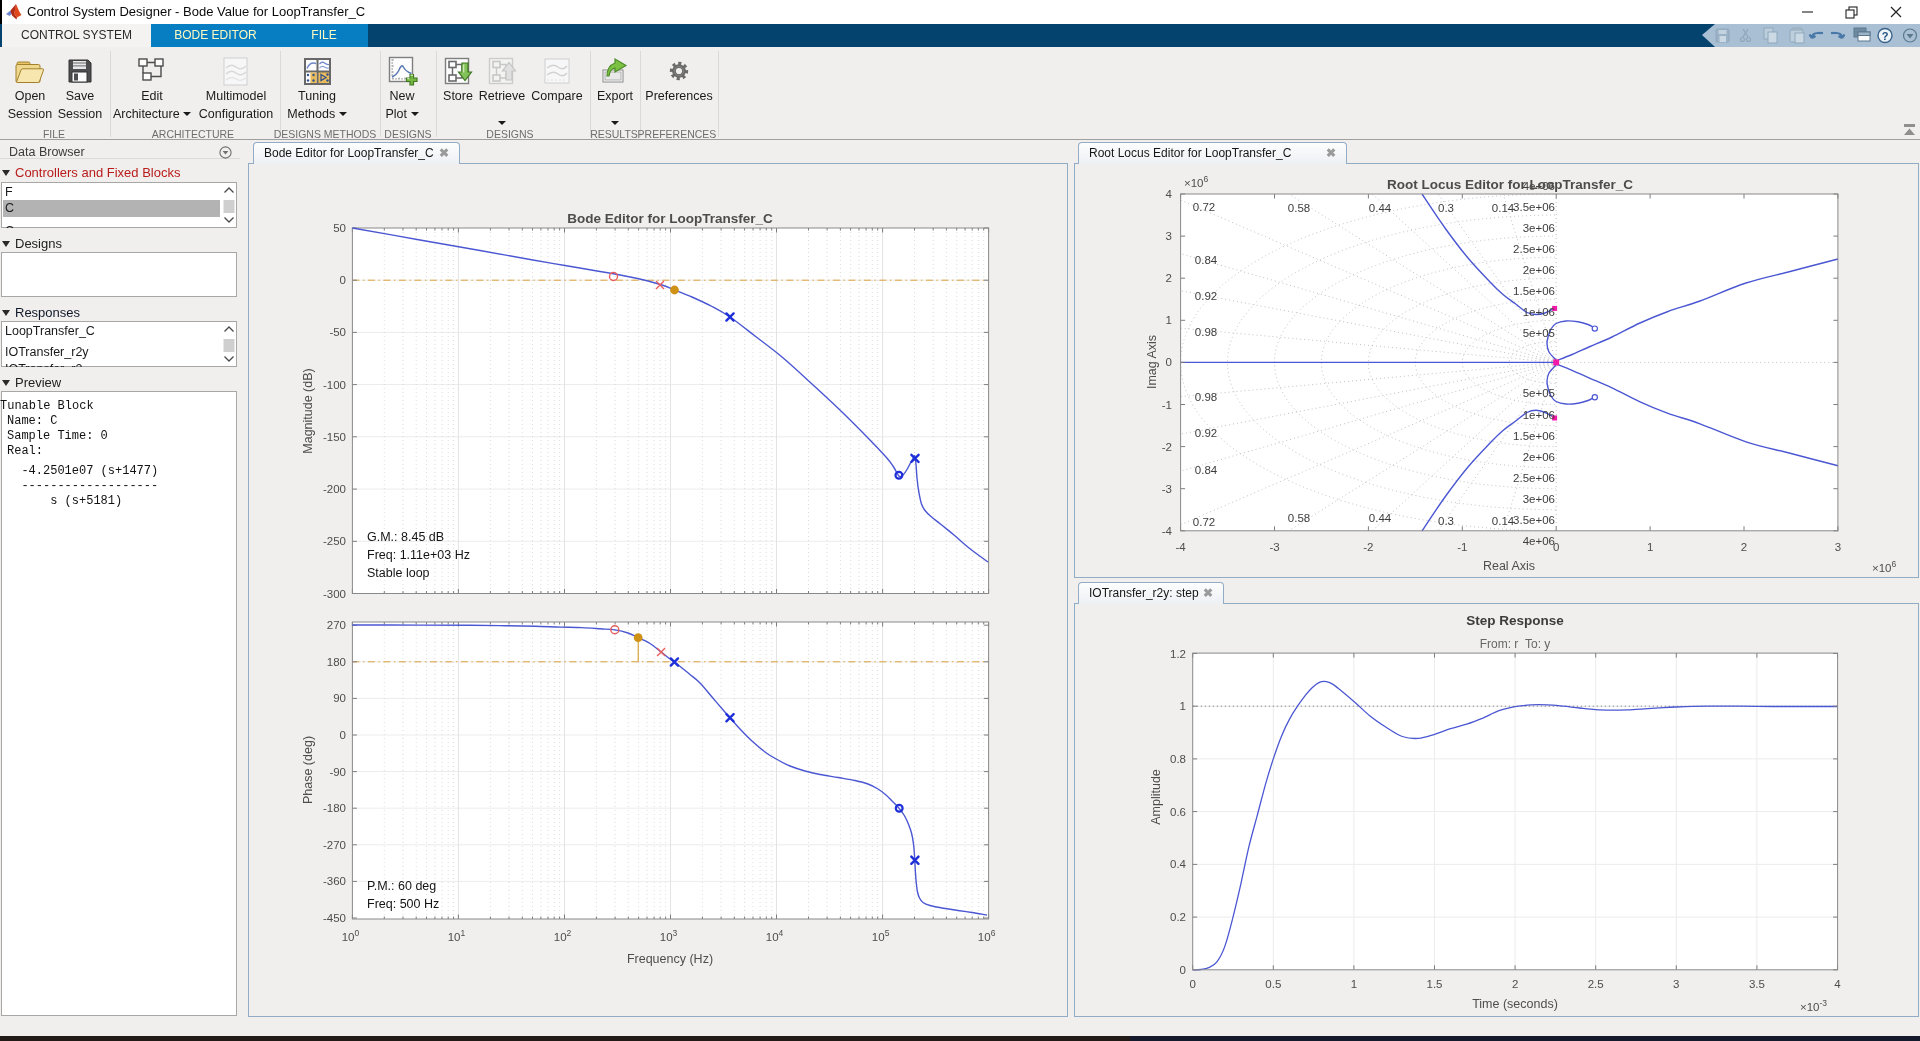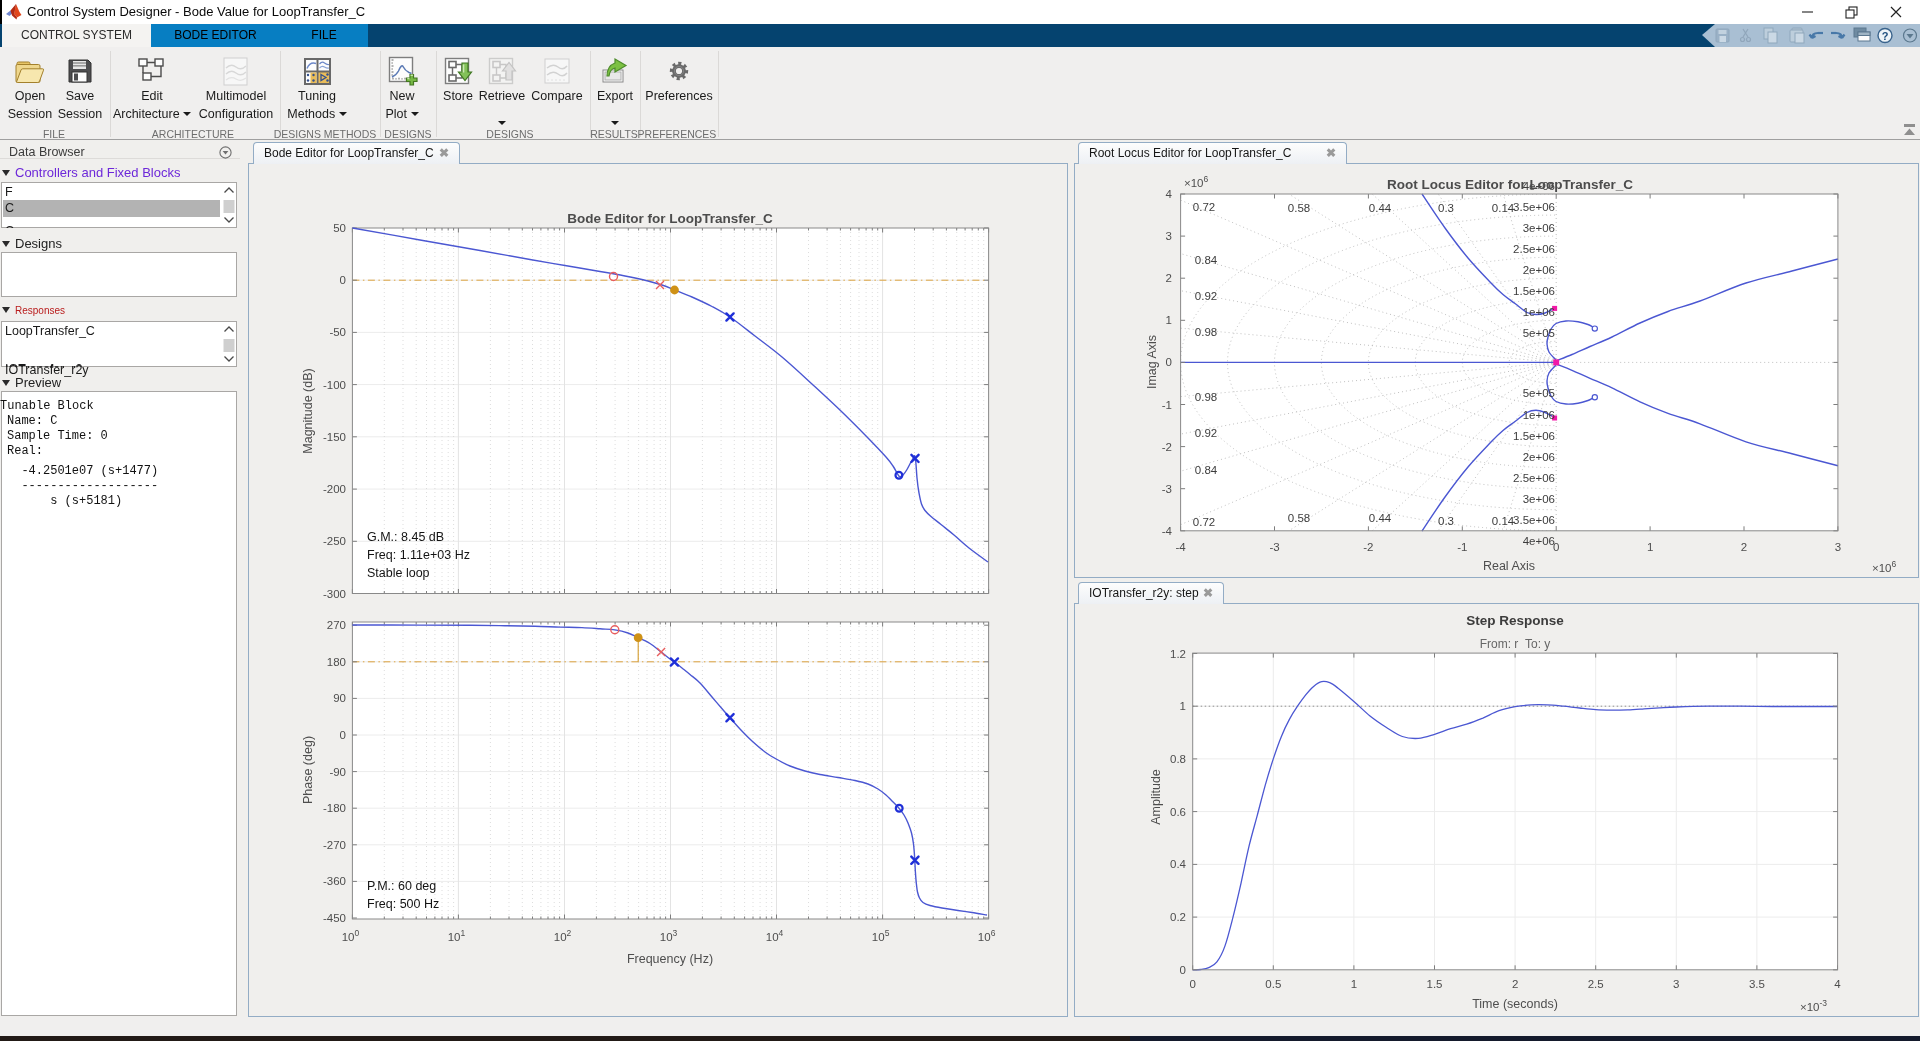--- a/index.html
+++ b/index.html
@@ -2,21 +2,21 @@
 <html><head><meta charset="utf-8"><style>
 *{margin:0;padding:0;box-sizing:border-box;}
 html,body{width:1920px;height:1041px;overflow:hidden;font-family:"Liberation Sans",sans-serif;background:#f0efed;}
 .abs{position:absolute;}
 #titlebar{left:0;top:0;width:1920px;height:24px;background:#fff;border-left:2px solid #000;}
 #titletext{left:27px;top:4px;font-size:13px;color:#0a0a0a;}
 #ribbon{left:0;top:24px;width:1920px;height:23px;background:#05436f;border-left:2px solid #05436f;}
 .rtab{top:24px;height:23px;font-size:12px;line-height:23px;text-align:center;}
 #tabactive{left:2px;width:149px;background:#f4f3f1;color:#2b2b2b;}
 #tabblue{left:151px;width:217px;background:#077ec2;}
-.bluetab{color:#000000;display:inline-block;height:23px;}
+.bluetab{color:#fef9c3;display:inline-block;height:23px;}
 #qat{left:1702px;top:24px;width:218px;height:23px;background:#a9bfd3;clip-path:polygon(13px 0,100% 0,100% 100%,13px 100%,0 11px);}
 #toolstrip{left:0;top:47px;width:1920px;height:93px;background:#f0efee;}
 #tsline{left:0;top:139px;width:1920px;height:1px;background:#9f9f9f;}
 .vsep{top:51px;width:1px;height:86px;background:#dbd9d7;}
 .tslabel{font-size:12.5px;color:#1a1a1a;text-align:center;white-space:nowrap;}
 .tssec{font-size:10.5px;color:#6d6d6d;text-align:center;white-space:nowrap;}
 .dd{display:inline-block;width:0;height:0;border-left:4px solid transparent;border-right:4px solid transparent;border-top:4px solid #1a1a1a;vertical-align:2px;}
 .dbbox{background:#fff;border:1px solid #a9a7a5;left:1px;width:236px;}
 .dbitem{left:5px;font-size:12.5px;color:#1a1a1a;white-space:pre;}
 .tri{display:inline-block;width:0;height:0;border-left:4.5px solid transparent;border-right:4.5px solid transparent;border-top:6px solid #2a2a2a;margin-right:5px;vertical-align:1px;}
@@ -199,37 +199,37 @@
 <div class="abs" id="bottombar"></div>
 <div class="abs" id="bottombar2"></div>
 <div class="abs" style="left:2px;top:144px;width:238px;height:14px;font-size:12.5px;color:#3c3c3c;">
     <span style="position:absolute;left:7px;top:1px">Data Browser</span>
   </div>
 <div class="abs" style="left:0px;top:158px;width:240px;height:1px;background:#dddbd9"></div>
 <svg class="abs" style="left:219px;top:146px" width="13" height="13" viewBox="0 0 13 13">
 <circle cx="6.5" cy="6.5" r="5.6" fill="none" stroke="#6f6f6f" stroke-width="1.1"></circle>
 <polygon points="3.6,4.9 9.4,4.9 6.5,8.6" fill="#6f6f6f"></polygon>
 </svg>
-<div class="abs" style="left:2px;top:165px;width:238px;font-size:13px;color:#6d28d9;"><span class="tri"></span>Controllers and Fixed Blocks</div>
+<div class="abs" style="left:2px;top:165px;width:238px;font-size:13px;color:#b91c1c;"><span class="tri"></span>Controllers and Fixed Blocks</div>
 <div class="abs dbbox" style="top:182px;height:46px;"></div>
 <div class="abs dbitem" style="top:185px;">F</div>
 <div class="abs" style="left:3px;top:200px;width:217px;height:17px;background:#b3b3b3"></div>
 <div class="abs dbitem" style="top:201px;">C</div>
 <div class="abs dbitem" style="top:224px;height:4px;overflow:hidden">C</div>
 <svg class="abs" style="left:221px;top:184px" width="16" height="42" viewBox="0 0 16 42">
 <path d="M3.5 8.5 L8 4 L12.5 8.5" fill="none" stroke="#4a4a4a" stroke-width="1.3"></path>
 <rect x="2.5" y="16" width="11" height="13" fill="#cfcfcf"></rect>
 <path d="M3.5 33.5 L8 38 L12.5 33.5" fill="none" stroke="#4a4a4a" stroke-width="1.3"></path>
 </svg>
 <div class="abs" style="left:2px;top:236px;width:238px;font-size:13px;color:#222;"><span class="tri"></span>Designs</div>
 <div class="abs dbbox" style="top:252px;height:45px;"></div>
-<div class="abs" style="left:2px;top:305px;width:238px;font-size:10px;color:#b91c1c;"><span class="tri"></span>Responses</div>
+<div class="abs" style="left:2px;top:305px;width:238px;font-size:13px;color:#0f172a;"><span class="tri"></span>Responses</div>
 <div class="abs dbbox" style="top:321px;height:46px;"></div>
 <div class="abs dbitem" style="top:324px;">LoopTransfer_C</div>
-<div class="abs dbitem" style="top:363px;">IOTransfer_r2y</div>
+<div class="abs dbitem" style="top:345px;">IOTransfer_r2y</div>
 <div class="abs dbitem" style="top:362px;height:5px;overflow:hidden">IOTransfer_r2</div>
 <svg class="abs" style="left:221px;top:323px" width="16" height="42" viewBox="0 0 16 42">
 <path d="M3.5 8.5 L8 4 L12.5 8.5" fill="none" stroke="#4a4a4a" stroke-width="1.3"></path>
 <rect x="2.5" y="16" width="11" height="13" fill="#cfcfcf"></rect>
 <path d="M3.5 33.5 L8 38 L12.5 33.5" fill="none" stroke="#4a4a4a" stroke-width="1.3"></path>
 </svg>
 <div class="abs" style="left:2px;top:375px;width:238px;font-size:13px;color:#222;"><span class="tri"></span>Preview</div>
 <div class="abs dbbox" style="top:391px;height:625px;"></div>
 <div class="abs mono" style="left:0;top:399px">Tunable Block</div>
 <div class="abs mono" style="left:7px;top:414px">Name: C</div>

